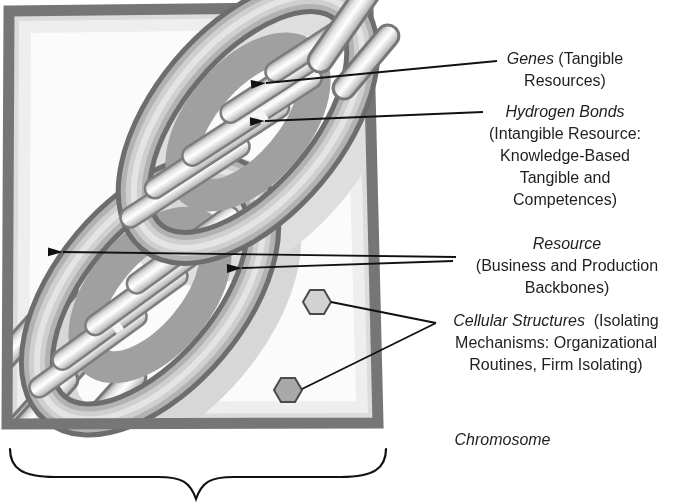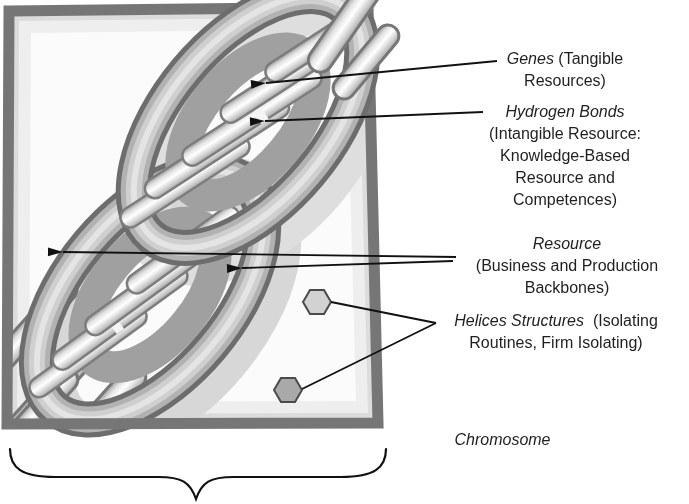--- a/index.html
+++ b/index.html
@@ -137,32 +137,33 @@
 
   <div class="lbl" style="left:460px;top:48px;width:210px;">
     <div class="lbl-line"><span class="it">Genes</span><span> (Tangible</span></div>
     <div class="lbl-line"><span>Resources)</span></div>
   </div>
 
   <div class="lbl" style="left:446px;top:101px;width:238px;">
     <div class="lbl-line"><span class="it">Hydrogen Bonds</span></div>
     <div class="lbl-line"><span>(Intangible Resource:</span></div>
     <div class="lbl-line"><span>Knowledge-Based</span></div>
-    <div class="lbl-line"><span>Resource and</span></div>
+    <div class="lbl-line"><span>Tangible and</span></div>
     <div class="lbl-line"><span>Competences)</span></div>
   </div>
 
   <div class="lbl" style="left:446px;top:233px;width:242px;">
     <div class="lbl-line"><span class="it">Resource</span></div>
     <div class="lbl-line"><span>(Business and Production</span></div>
     <div class="lbl-line"><span>Backbones)</span></div>
   </div>
 
   <div class="lbl" style="left:428px;top:310px;width:256px;">
-    <div class="lbl-line"><span class="it">Helices Structures</span><span>  (Isolating</span></div>
+    <div class="lbl-line"><span class="it">Cellular Structures</span><span>  (Isolating</span></div>
+    <div class="lbl-line"><span>Mechanisms: Organizational</span></div>
     <div class="lbl-line"><span>Routines, Firm Isolating)</span></div>
   </div>
 
   <div class="lbl" style="left:405px;top:429px;width:195px;">
     <div class="lbl-line"><span class="it">Chromosome</span></div>
   </div>
 
 </div>
 
 </body></html>

